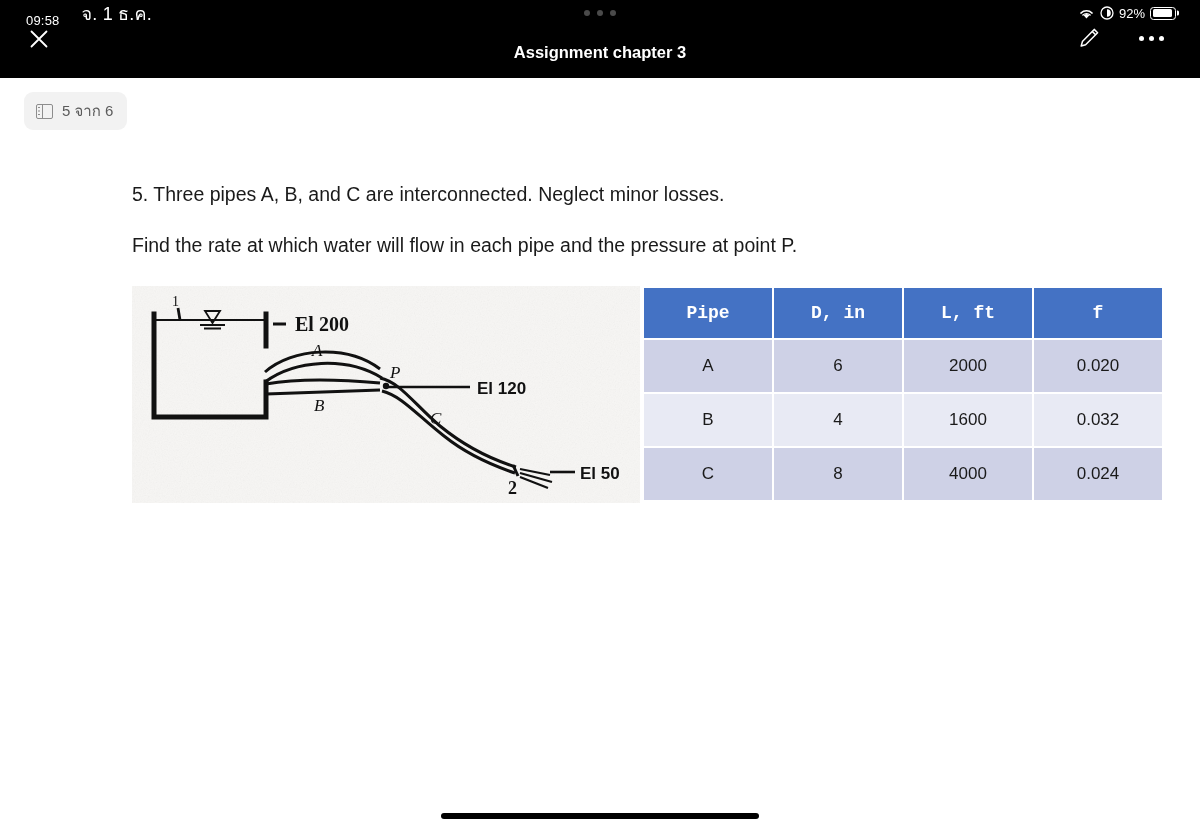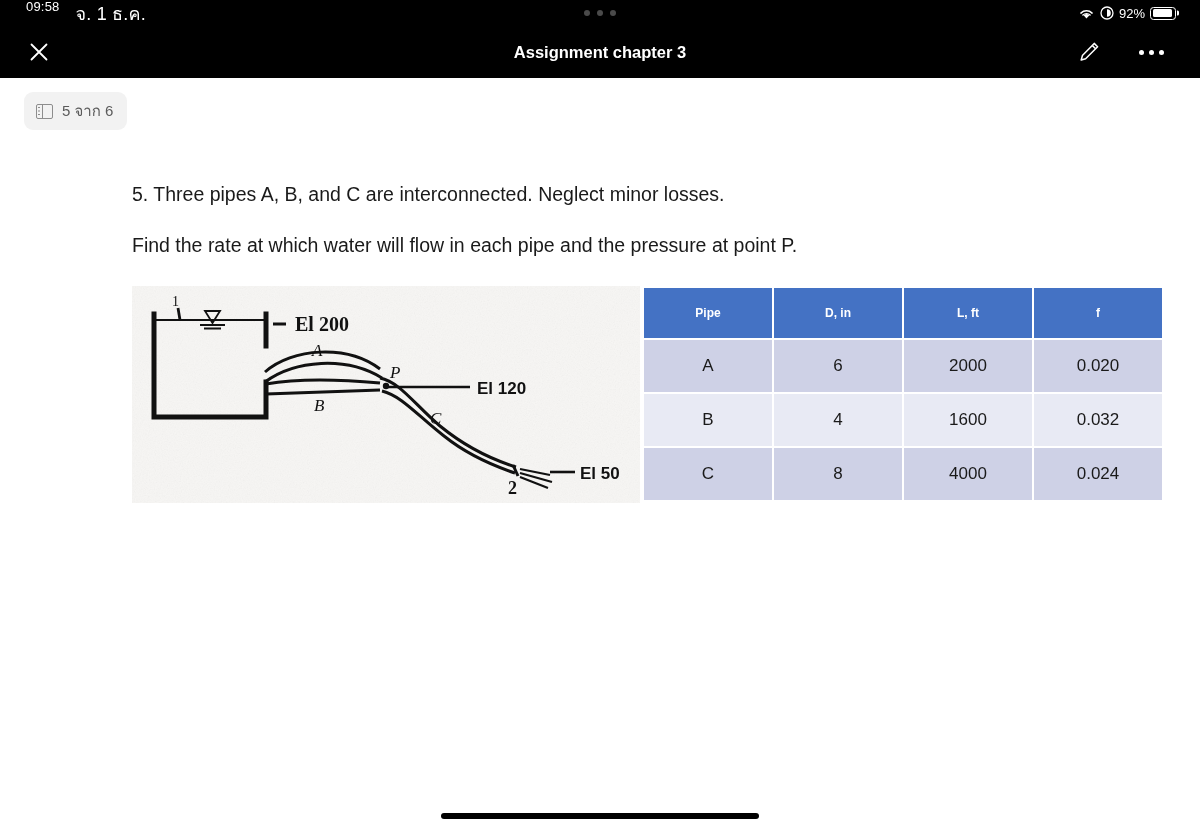--- a/index.html
+++ b/index.html
@@ -18,22 +18,22 @@
     background: #000000;
     color: #ffffff;
     display: flex;
     align-items: center;
     position: relative;
     padding: 0 14px;
     font-size: 13px;
   }
   .status-left {
     display: flex;
-    align-items: flex-start;
-    gap: 16px;
+    align-items: flex-end;
+    gap: 22px;
     font-size: 13px;
     letter-spacing: 0.2px;
     margin-left: 12px;
   }
   .status-left .clock { font-size: 13px; }
   .status-left .date  { font-size: 18px; }
 
   .status-center {
     position: absolute;
     left: 50%;
@@ -83,21 +83,21 @@
     background: #ffffff;
     border-radius: 1.5px;
   }
 
   
   .nav-bar {
     height: 52px;
     background: #000000;
     color: #ffffff;
     display: flex;
-    align-items: center;
+    align-items: flex-start;
     position: relative;
     padding: 0 22px;
   }
   .nav-title {
     position: absolute;
     left: 50%;
     top: 50%;
     transform: translate(-50%, -50%);
     font-size: 16.5px;
     font-weight: 700;
@@ -196,25 +196,26 @@
   .pipe-table {
     border-collapse: separate;
     border-spacing: 2px;
     width: 522px;
     margin-left: 2px;
     table-layout: fixed;
   }
   .pipe-table th {
     background: #4472c4;
     color: #ffffff;
-    font-size: 12px;
+    font-size: 18px;
     font-weight: 700;
     height: 50px;
     text-align: center;
     vertical-align: middle;
+    font-family: Liberation Mono, monospace;
   }
   .pipe-table td {
     font-size: 17px;
     color: #1a1a1a;
     height: 52px;
     text-align: center;
     vertical-align: middle;
     font-weight: 400;
   }
   .pipe-table tr.band-dark td  { background: #ced1e6; }

